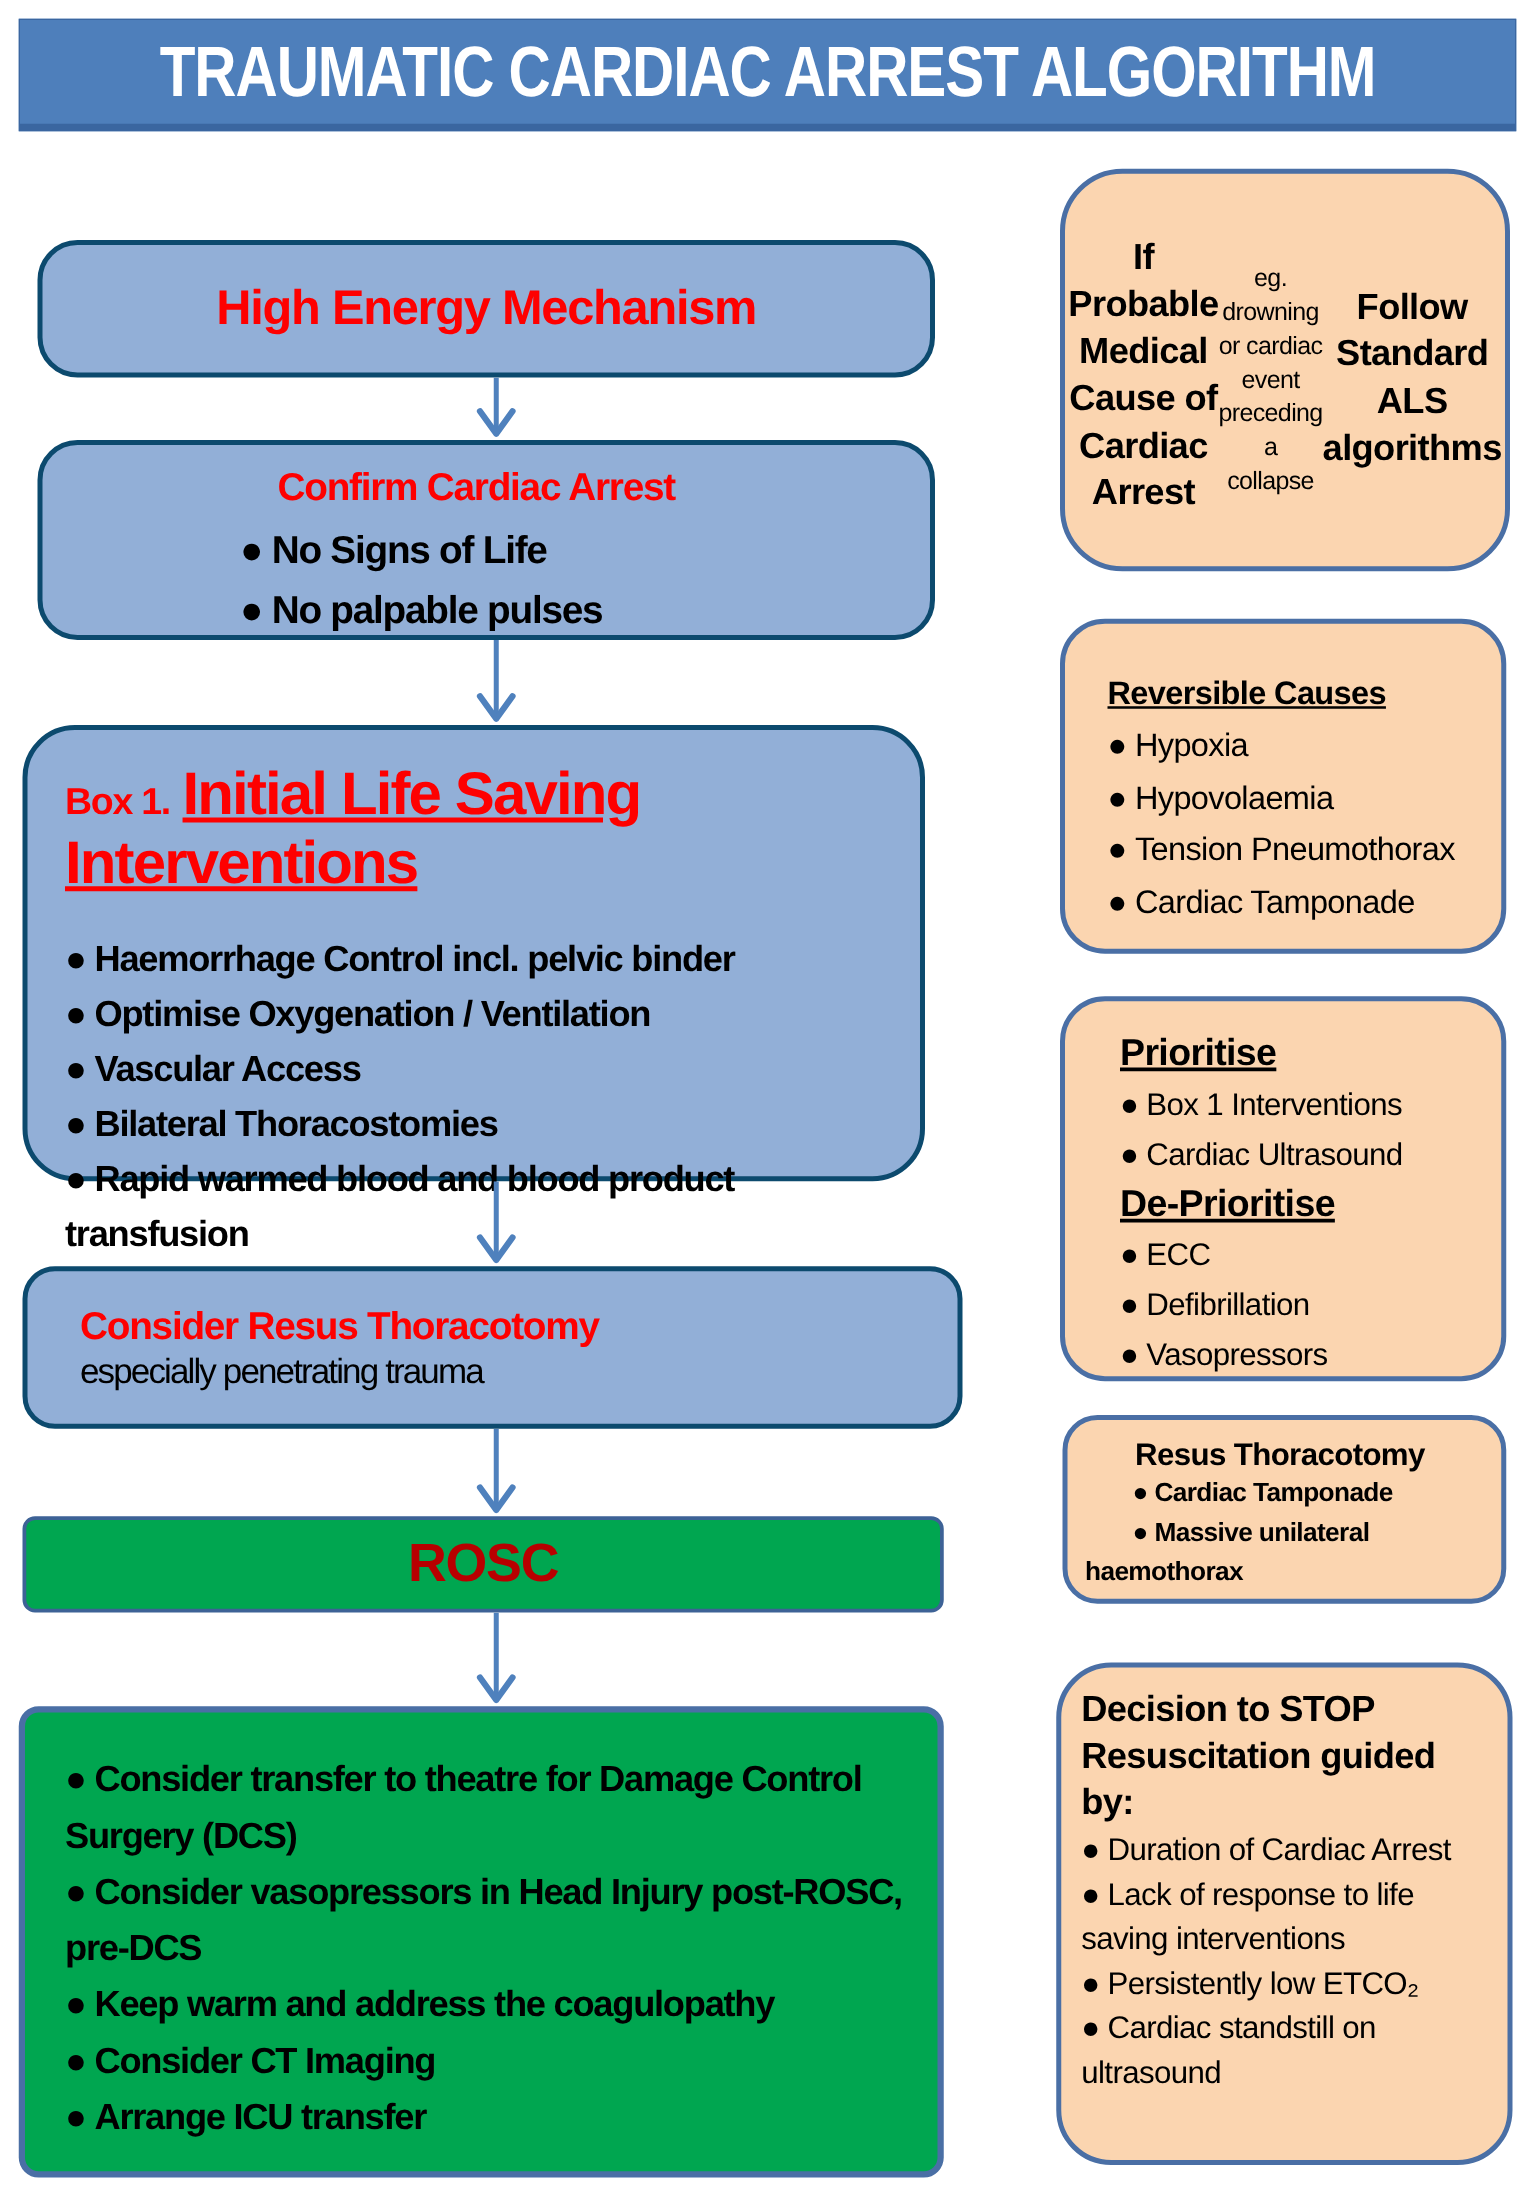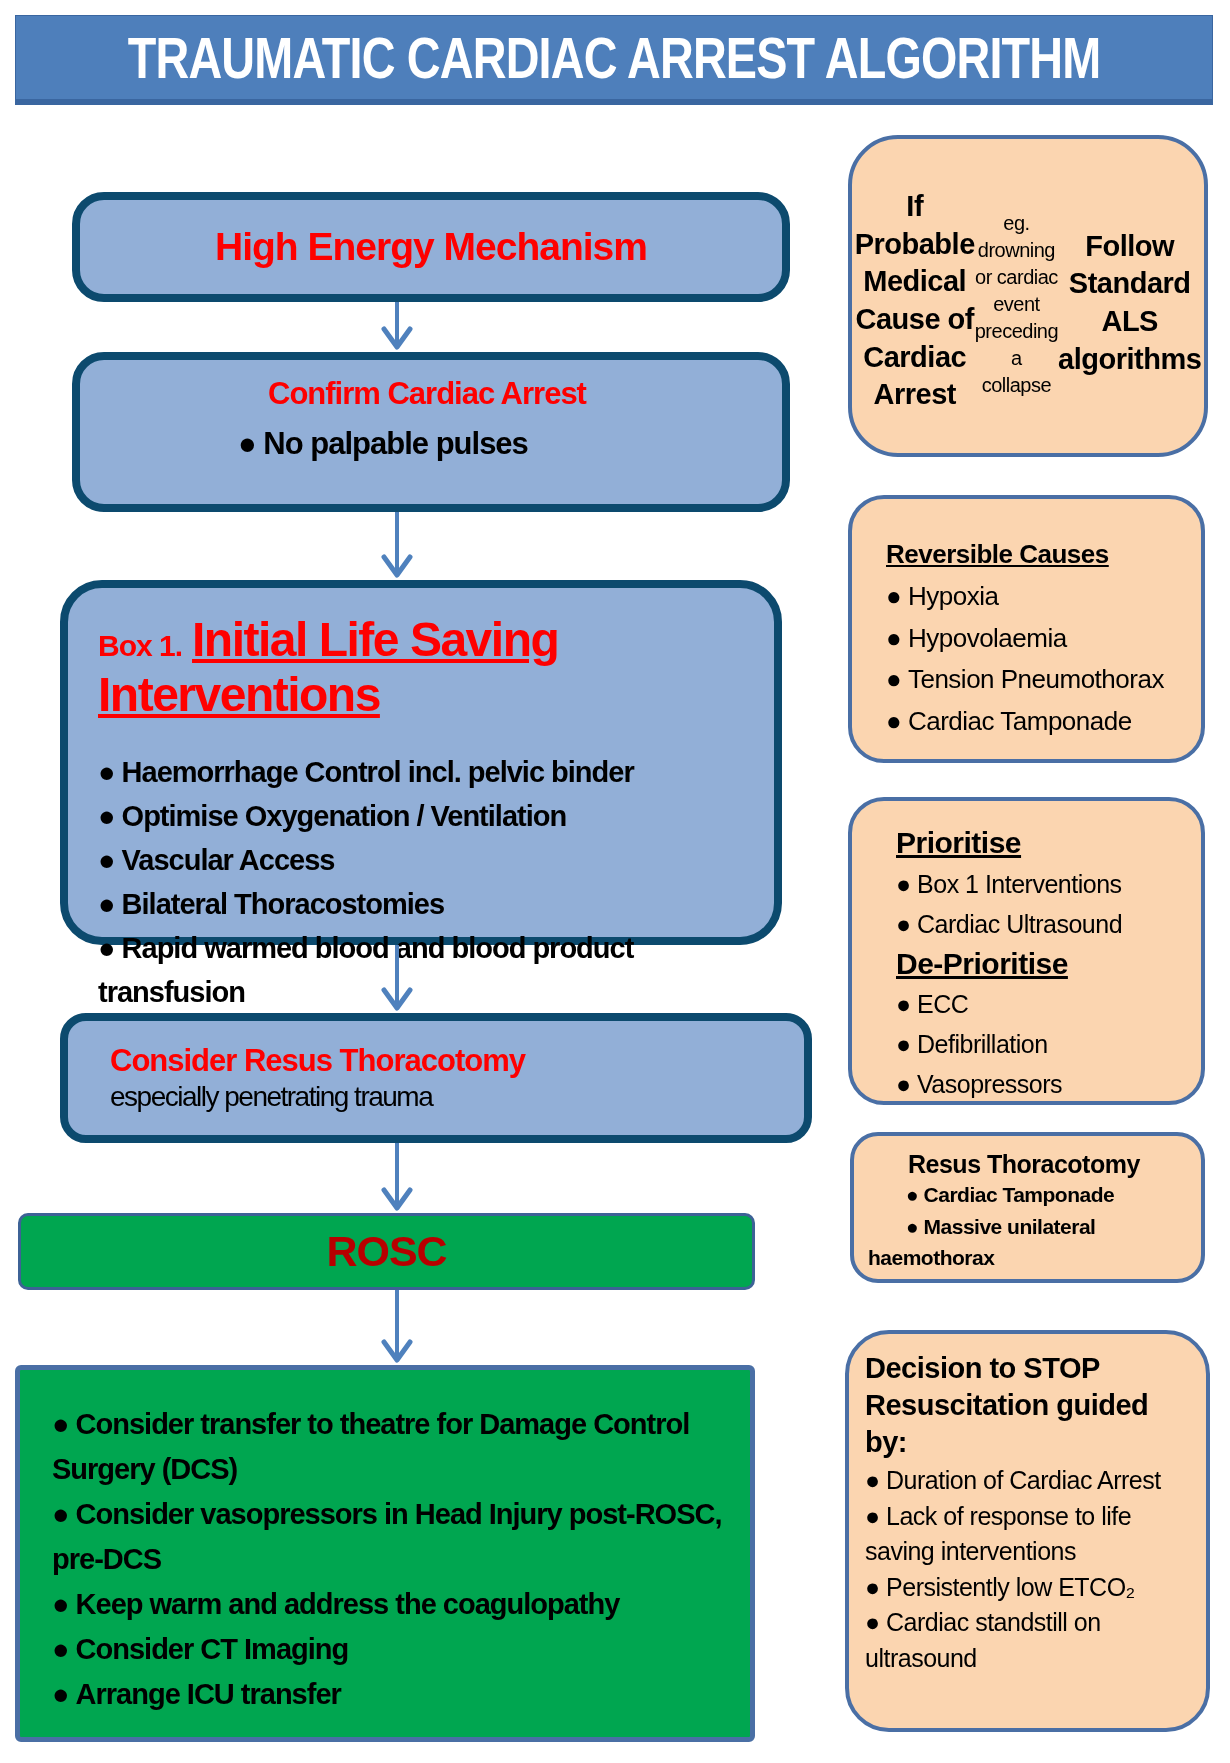--- a/index.html
+++ b/index.html
@@ -5,21 +5,21 @@
   html,body{margin:0;padding:0;background:#ffffff;}
   body{font-family:"Liberation Sans","DejaVu Sans",sans-serif;}
   .page{position:relative;width:1230px;height:1763px;background:#ffffff;overflow:hidden;letter-spacing:-0.3px;color:#000;}
   .abs{position:absolute;box-sizing:border-box;}
 
   
   .title-bar{left:15px;top:15px;width:1198px;height:90px;background:#4E7FBB;border:1px solid #3A66A0;border-bottom:6px solid #3A66A0;display:flex;align-items:center;justify-content:center;}
   .title-text{color:#ffffff;font-weight:bold;font-size:57px;white-space:nowrap;transform:scaleX(0.82);transform-origin:center;letter-spacing:-1px;}
 
   
-  .flowbox{background:#92AFD7;border:8px solid #0c4a6e;border-radius:32px;margin-left:42px;}
+  .flowbox{background:#92AFD7;border:4px solid #0c4a6e;border-radius:32px;}
   .red{color:#FE0000;font-weight:bold;}
   .bullet{position:relative;}
   .bullet::before{content:"\25CF\00A0 ";}
 
   .b-high{left:30px;top:192px;width:718px;height:110px;display:flex;align-items:center;justify-content:center;}
   .b-high .t{font-size:39px;letter-spacing:-1px;}
 
   .arrow{width:40px;}
   .a1{left:377px;top:302px;}
   .a2{left:377px;top:512px;}
@@ -37,21 +37,21 @@
   .b-box1 .list{margin-top:28px;}
   .b-box1 .bullet{font-size:29px;font-weight:bold;line-height:1.52;letter-spacing:-1px;}
 
   .b-thor{left:18px;top:1013px;width:752px;height:130px;display:flex;flex-direction:column;justify-content:center;padding-left:42px;border-radius:26px;}
   .b-thor .hd{font-size:31px;letter-spacing:-1px;}
   .b-thor .sub{font-size:28px;letter-spacing:-1.5px;margin-top:2px;}
 
   .b-rosc{left:18px;top:1213px;width:737px;height:77px;background:#00A650;border:3px solid #3D6296;border-radius:10px;display:flex;align-items:center;justify-content:center;}
   .b-rosc .t{font-size:43px;font-weight:bold;color:#B80000;letter-spacing:-1px;}
 
-  .b-post{left:15px;top:1365px;width:740px;height:377px;background:#00A650;border:5px solid #4A6FA5;border-radius:6px;padding:32px 28px 0 32px;}
+  .b-post{left:15px;top:1365px;width:740px;height:377px;background:#00A650;border:5px solid #4A6FA5;border-radius:16px;padding:32px 28px 0 32px;}
   .b-post .bullet{font-size:29px;font-weight:bold;line-height:1.55;letter-spacing:-1px;}
 
   
   .peachbox{background:#FBD5B0;border:4px solid #4A6FA5;border-radius:36px;}
 
   .s-med{left:848px;top:135px;width:360px;height:322px;border-radius:50px;display:flex;flex-direction:row;align-items:center;justify-content:center;text-align:center;padding:10px 22px 0 22px;}
   .s-med .hd{font-size:29px;font-weight:bold;line-height:1.3;letter-spacing:-0.5px;}
   .s-med .note{font-size:20px;line-height:1.35;margin-top:6px;letter-spacing:-0.5px;}
   .s-med .action{font-size:29px;font-weight:bold;line-height:1.3;margin-top:4px;max-width:255px;letter-spacing:-0.5px;}
 
@@ -84,20 +84,21 @@
     <span class="red t">High Energy Mechanism</span>
   </div>
 
   <svg class="abs arrow a1" width="40" height="50">
     <line x1="20" y1="0" x2="20" y2="42" stroke="#4F81BD" stroke-width="4"></line>
     <polyline points="7,27 20,45 33,27" fill="none" stroke="#4F81BD" stroke-width="5" stroke-linecap="round" stroke-linejoin="round"></polyline>
   </svg>
 
   <div class="abs flowbox b-confirm">
     <div class="hd red">Confirm Cardiac Arrest</div>
+    <div class="bullet">No Signs of Life</div>
     <div class="bullet">No palpable pulses</div>
   </div>
 
   <svg class="abs arrow a2" width="40" height="68">
     <line x1="20" y1="0" x2="20" y2="60" stroke="#4F81BD" stroke-width="4"></line>
     <polyline points="7,45 20,63 33,45" fill="none" stroke="#4F81BD" stroke-width="5" stroke-linecap="round" stroke-linejoin="round"></polyline>
   </svg>
 
   <div class="abs flowbox b-box1">
     <div>

